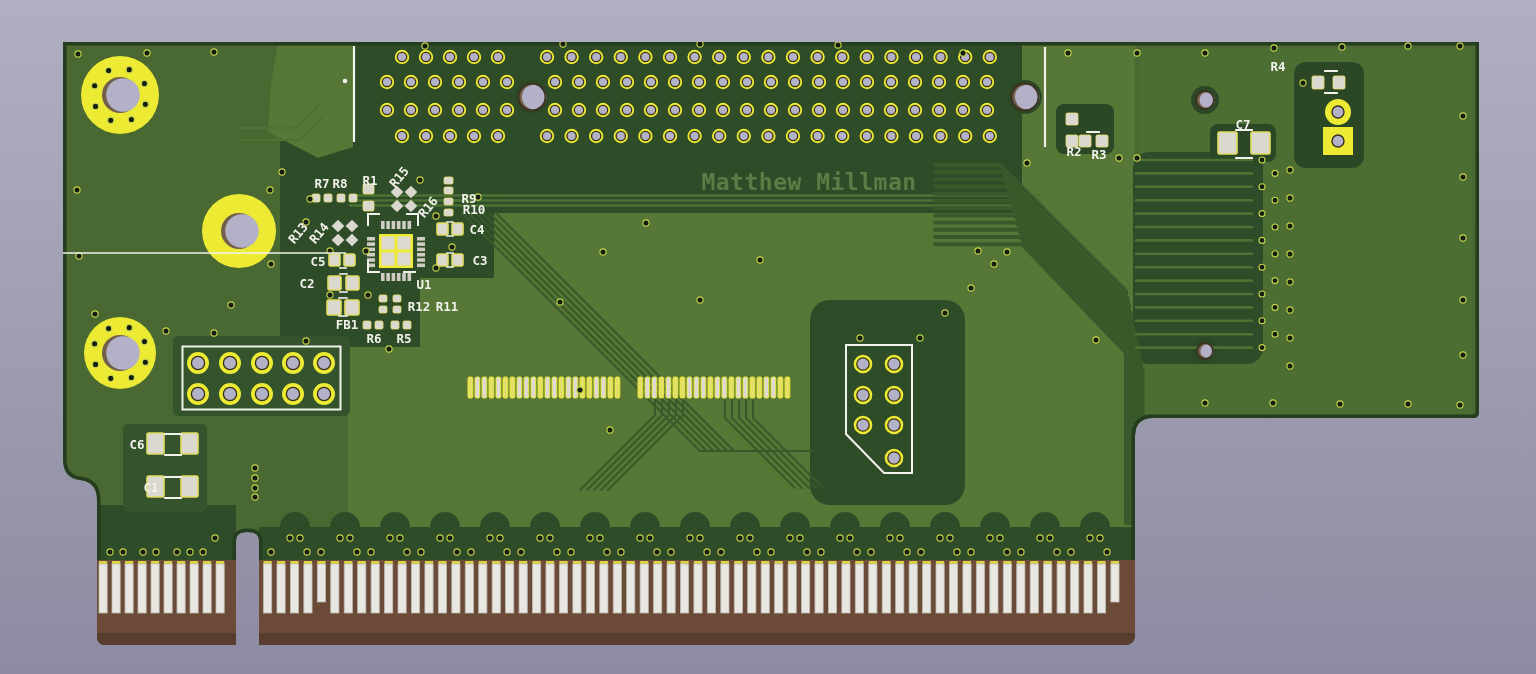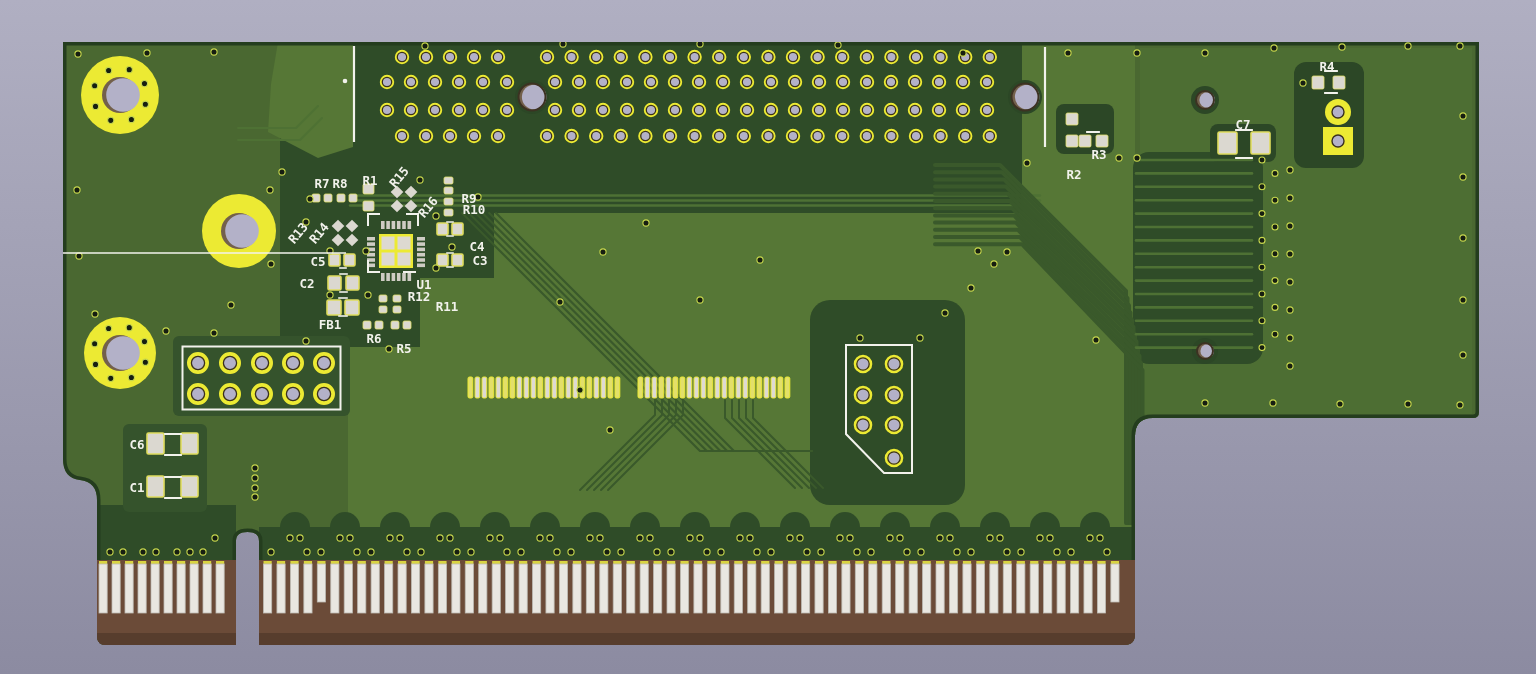--- a/index.html
+++ b/index.html
@@ -979,39 +979,40 @@
           <path d="M447,253 H453" fill="none" stroke="#f2f2ec" stroke-width="1.6" stroke-linecap="square"></path>
           <path d="M447,267 H453" fill="none" stroke="#f2f2ec" stroke-width="1.6" stroke-linecap="square"></path>
           <path d="M368,225 V214 H379" fill="none" stroke="#f2f2ec" stroke-width="2" stroke-linecap="square"></path>
           <path d="M407,214 H418 V225" fill="none" stroke="#f2f2ec" stroke-width="2" stroke-linecap="square"></path>
           <path d="M368,261 V272 H379" fill="none" stroke="#f2f2ec" stroke-width="2" stroke-linecap="square"></path>
           <path d="M404,272 H415" fill="none" stroke="#f2f2ec" stroke-width="2" stroke-linecap="square"></path>
         </g>
     </g>
   </svg>
 
+  <span class="author" style="left:809px;top:182px">Matthew Millman</span>
 
   <span class="des" style="left:322px;top:183px">R7</span>
   <span class="des" style="left:340px;top:183px">R8</span>
   <span class="des" style="left:370px;top:180px">R1</span>
   <span class="des rot" style="left:399px;top:177px">R15</span>
   <span class="des rot" style="left:428px;top:207px">R16</span>
   <span class="des" style="left:469px;top:198px">R9</span>
   <span class="des" style="left:474px;top:209px">R10</span>
-  <span class="des" style="left:477px;top:246px">C4</span>
+  <span class="des" style="left:477px;top:229px">C4</span>
   <span class="des" style="left:480px;top:260px">C3</span>
   <span class="des rot" style="left:298px;top:233px">R13</span>
   <span class="des rot" style="left:319px;top:233px">R14</span>
   <span class="des" style="left:318px;top:261px">C5</span>
   <span class="des" style="left:307px;top:283px">C2</span>
   <span class="des" style="left:424px;top:284px">U1</span>
-  <span class="des" style="left:419px;top:296px">R12</span>
+  <span class="des" style="left:419px;top:306px">R12</span>
   <span class="des" style="left:447px;top:306px">R11</span>
-  <span class="des" style="left:330px;top:324px">FB1</span>
+  <span class="des" style="left:347px;top:324px">FB1</span>
   <span class="des" style="left:374px;top:338px">R6</span>
-  <span class="des" style="left:404px;top:348px">R5</span>
+  <span class="des" style="left:404px;top:338px">R5</span>
   <span class="des" style="left:137px;top:444px">C6</span>
-  <span class="des" style="left:137px;top:487px">C1</span>
-  <span class="des" style="left:1074px;top:174px">R2</span>
+  <span class="des" style="left:151px;top:487px">C1</span>
+  <span class="des" style="left:1074px;top:151px">R2</span>
   <span class="des" style="left:1099px;top:154px">R3</span>
   <span class="des" style="left:1243px;top:124px">C7</span>
-  <span class="des" style="left:1327px;top:66px">R4</span>
+  <span class="des" style="left:1278px;top:66px">R4</span>
 </div>
 
 </body></html>

